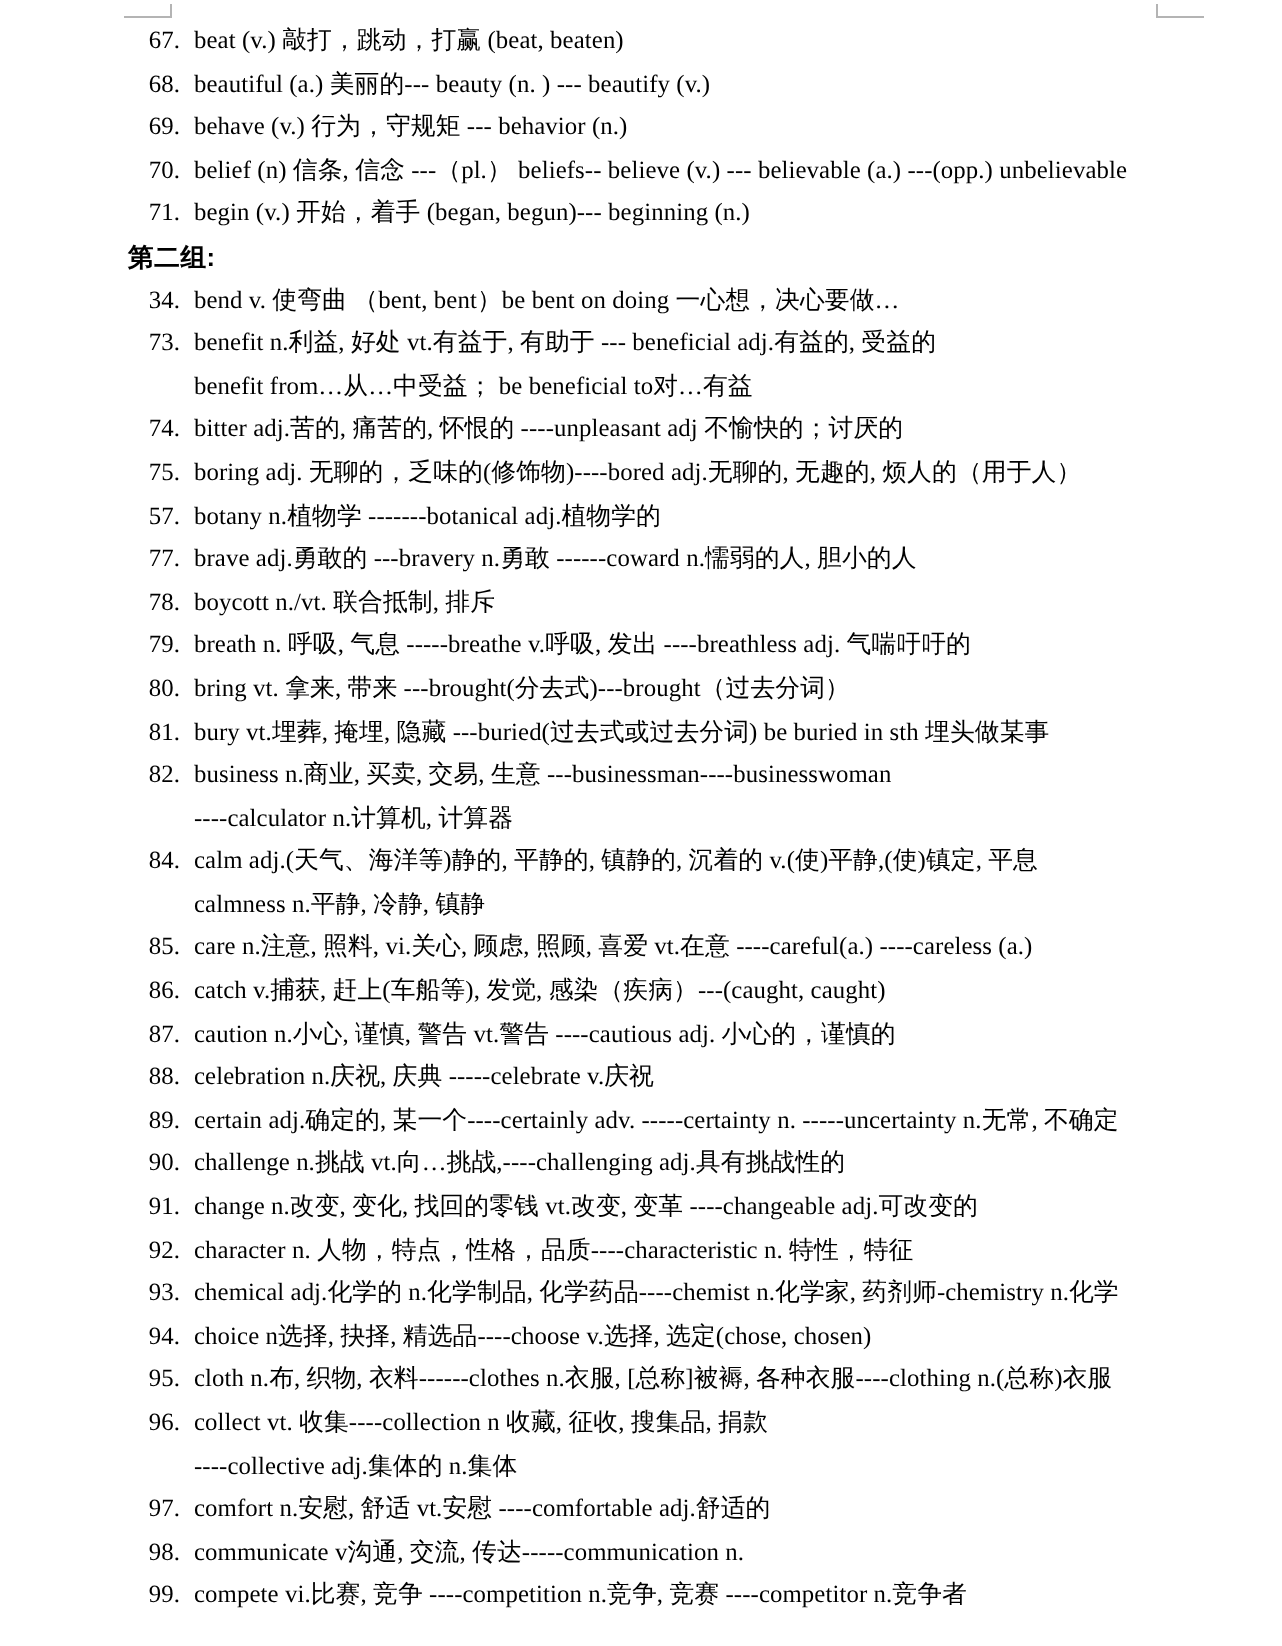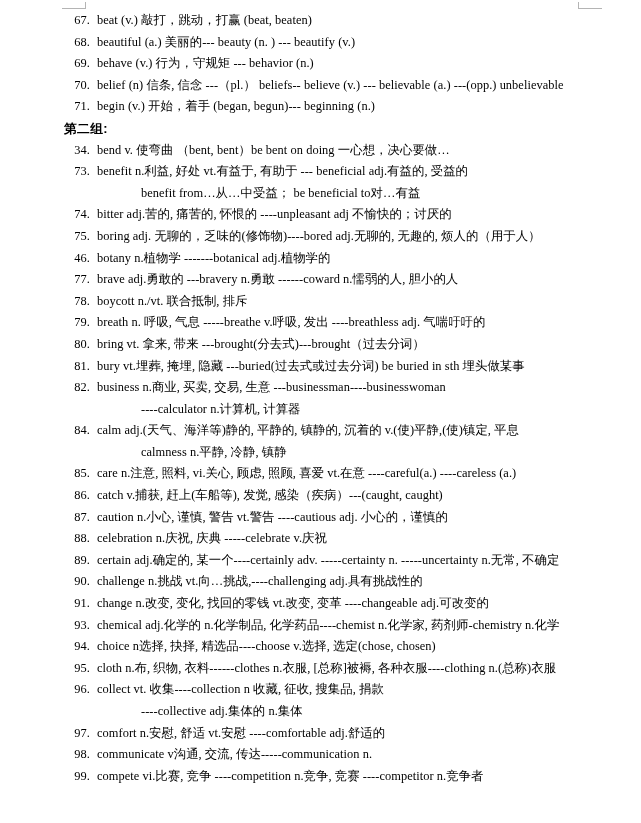--- a/index.html
+++ b/index.html
@@ -61,21 +61,20 @@
     box-sizing: border-box;
   }
   .line .num {
     display: inline-block;
     width: 26px;
     text-align: right;
     margin-right: 7px;
   }
   .line.cont {
     padding-left: 97px;
-    margin-left: 44px;
   }
   .group-head {
     font-size: 12.8px;
     line-height: 21.6px;
     height: 21.6px;
     font-weight: bold;
     padding-left: 64px;
     white-space: nowrap;
     box-sizing: border-box;
     font-family: Liberation Sans, sans-serif;
@@ -96,37 +95,38 @@
       <div class="line"><span class="num">68.</span><span class="txt">beautiful (a.) 美丽的--- beauty (n. ) --- beautify (v.)</span></div>
       <div class="line"><span class="num">69.</span><span class="txt">behave (v.) 行为，守规矩  --- behavior (n.)</span></div>
       <div class="line"><span class="num">70.</span><span class="txt">belief (n) 信条, 信念  ---（pl.）  beliefs-- believe (v.) --- believable (a.) ---(opp.) unbelievable</span></div>
       <div class="line"><span class="num">71.</span><span class="txt">begin (v.) 开始，着手  (began, begun)--- beginning (n.)</span></div>
       <div class="group-head">第二组:</div>
       <div class="line"><span class="num">34.</span><span class="txt">bend v. 使弯曲  （bent, bent）be bent on doing 一心想，决心要做…</span></div>
       <div class="line"><span class="num">73.</span><span class="txt">benefit    n.利益, 好处 vt.有益于, 有助于  --- beneficial adj.有益的, 受益的</span></div>
       <div class="line cont"><span class="txt">benefit from…从…中受益；  be beneficial to对…有益</span></div>
       <div class="line"><span class="num">74.</span><span class="txt">bitter adj.苦的, 痛苦的, 怀恨的  ----unpleasant adj 不愉快的；讨厌的</span></div>
       <div class="line"><span class="num">75.</span><span class="txt">boring adj. 无聊的，乏味的(修饰物)----bored adj.无聊的, 无趣的, 烦人的（用于人）</span></div>
-      <div class="line"><span class="num">46.</span><span class="txt">botany n.植物学  -------botanical adj.植物学的</span></div>
+      <div class="line"><span class="num">57.</span><span class="txt">botany n.植物学  -------botanical adj.植物学的</span></div>
       <div class="line"><span class="num">77.</span><span class="txt">brave adj.勇敢的  ---bravery n.勇敢  ------coward    n.懦弱的人, 胆小的人</span></div>
       <div class="line"><span class="num">78.</span><span class="txt">boycott    n./vt. 联合抵制, 排斥</span></div>
       <div class="line"><span class="num">79.</span><span class="txt">breath    n. 呼吸, 气息  -----breathe v.呼吸, 发出  ----breathless adj. 气喘吁吁的</span></div>
       <div class="line"><span class="num">80.</span><span class="txt">bring vt. 拿来, 带来  ---brought(分去式)---brought（过去分词）</span></div>
       <div class="line"><span class="num">81.</span><span class="txt">bury vt.埋葬, 掩埋, 隐藏  ---buried(过去式或过去分词)   be buried in sth 埋头做某事</span></div>
       <div class="line"><span class="num">82.</span><span class="txt">business    n.商业, 买卖, 交易, 生意  ---businessman----businesswoman</span></div>
       <div class="line cont"><span class="txt">----calculator    n.计算机, 计算器</span></div>
       <div class="line"><span class="num">84.</span><span class="txt">calm adj.(天气、海洋等)静的, 平静的, 镇静的, 沉着的  v.(使)平静,(使)镇定, 平息</span></div>
       <div class="line cont"><span class="txt">calmness    n.平静, 冷静, 镇静</span></div>
       <div class="line"><span class="num">85.</span><span class="txt">care n.注意, 照料, vi.关心, 顾虑, 照顾, 喜爱 vt.在意  ----careful(a.) ----careless (a.)</span></div>
       <div class="line"><span class="num">86.</span><span class="txt">catch v.捕获, 赶上(车船等), 发觉, 感染（疾病）---(caught, caught)</span></div>
       <div class="line"><span class="num">87.</span><span class="txt">caution n.小心, 谨慎, 警告 vt.警告      ----cautious adj. 小心的，谨慎的</span></div>
       <div class="line"><span class="num">88.</span><span class="txt">celebration n.庆祝, 庆典    -----celebrate    v.庆祝</span></div>
       <div class="line"><span class="num">89.</span><span class="txt">certain adj.确定的, 某一个----certainly adv. -----certainty n. -----uncertainty n.无常, 不确定</span></div>
       <div class="line"><span class="num">90.</span><span class="txt">challenge n.挑战  vt.向…挑战,----challenging adj.具有挑战性的</span></div>
       <div class="line"><span class="num">91.</span><span class="txt">change n.改变, 变化, 找回的零钱  vt.改变, 变革    ----changeable adj.可改变的</span></div>
+      <div class="line"><span class="num">92.</span><span class="txt">character n. 人物，特点，性格，品质----characteristic n. 特性，特征</span></div>
       <div class="line"><span class="num">93.</span><span class="txt">chemical adj.化学的 n.化学制品, 化学药品----chemist n.化学家, 药剂师-chemistry n.化学</span></div>
       <div class="line"><span class="num">94.</span><span class="txt">choice n选择, 抉择, 精选品----choose v.选择, 选定(chose, chosen)</span></div>
       <div class="line"><span class="num">95.</span><span class="txt">cloth n.布, 织物, 衣料------clothes n.衣服, [总称]被褥, 各种衣服----clothing n.(总称)衣服</span></div>
       <div class="line"><span class="num">96.</span><span class="txt">collect vt. 收集----collection n  收藏, 征收, 搜集品, 捐款</span></div>
       <div class="line cont"><span class="txt">----collective adj.集体的  n.集体</span></div>
       <div class="line"><span class="num">97.</span><span class="txt">comfort n.安慰, 舒适  vt.安慰  ----comfortable adj.舒适的</span></div>
       <div class="line"><span class="num">98.</span><span class="txt">communicate v沟通, 交流, 传达-----communication n.</span></div>
       <div class="line"><span class="num">99.</span><span class="txt">compete vi.比赛, 竞争    ----competition n.竞争, 竞赛      ----competitor      n.竞争者</span></div>
     </div>
 

